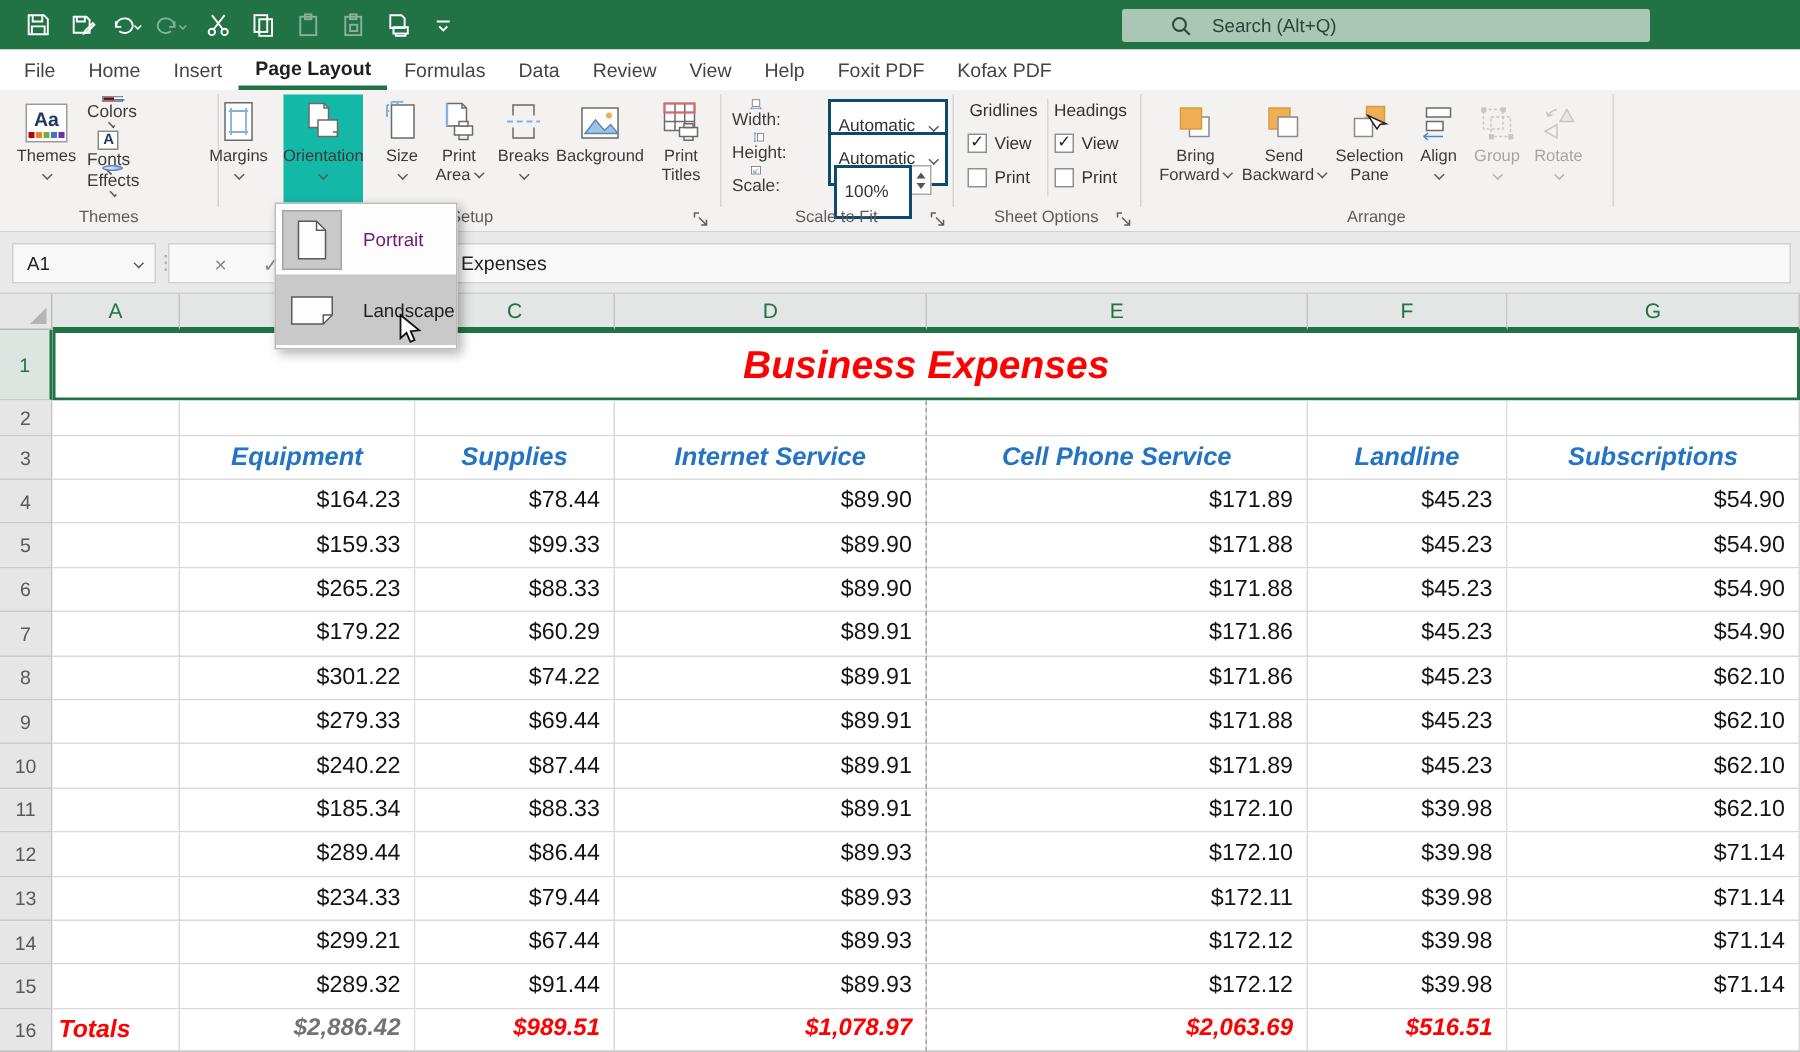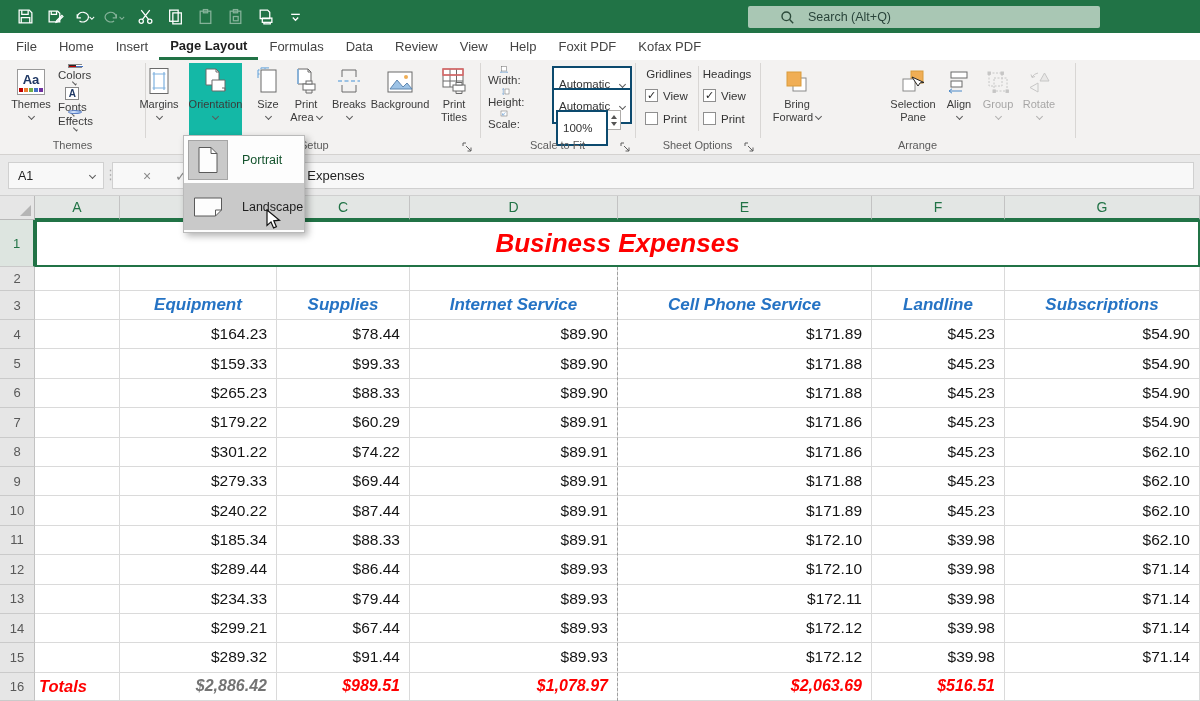--- a/index.html
+++ b/index.html
@@ -64,21 +64,21 @@
   .rowh.sel { color:#217346; background:#dde5e0; border-right:2px solid #217346; }
   .cell { background:#fff; border-right:1px solid #dadada; border-bottom:1px solid #dadada; display:flex; align-items:center; font-size:15.5px; color:#141414; overflow:hidden; }
   .cell.num { justify-content:flex-end; padding-right:9px; }
   .cell.cat { justify-content:center; font-weight:700; font-style:italic; font-size:17px; }
   .cell.title { border:2px solid #217346; justify-content:center; font-weight:700; font-style:italic; font-size:26px; }
   .cell.totlabel { font-weight:700; font-style:italic; font-size:16.5px; padding-left:4px; }
   .cell.tot { justify-content:flex-end; padding-right:9px; font-weight:700; font-style:italic; font-size:16px; }
   #pagebreak { position:absolute; left:617px; top:71px; height:434px; width:0; border-left:1px dashed #a0a0a0; pointer-events:none; }
   
   #orient-menu { position:absolute; left:183px; top:135px; width:122px; height:98px; background:#fdfdfd; border:1px solid #bababa; box-shadow:3px 3px 7px rgba(0,0,0,.3); z-index:20; }
-  .omi { position:relative; height:47px; display:flex; align-items:center; font-size:12.5px; color:#14532d; }
+  .omi { position:relative; height:47px; display:flex; align-items:center; font-size:12.5px; color:#701a75; }
   .omi.hl { background:#c9c9c9; color:#1f1f1f; }
   .omi .ibox { width:40px; height:40px; margin-left:4px; display:flex; align-items:center; justify-content:center; }
   .omi .ibox.selbg { background:#c9c9c9; border:1px solid #a5a5a5; }
   .omi .olabel { margin-left:14px; }
   #cursor { position:absolute; left:266px; top:209px; z-index:30; }
 </style>
 </head>
 <body>
 
 <div id="app">
@@ -381,20 +381,30 @@
     <div class="bigbtn" style="left:769px;width:56px">
       <span class="bicon">
           <svg width="26" height="26" viewBox="0 0 26 26">
             <rect x="9" y="9" width="13" height="13" fill="#fff" stroke="#8a8a8a"></rect>
             <rect x="3" y="3" width="14" height="14" fill="#f0ae55" stroke="#d99b3c"></rect>
           </svg>
         </span>
       <span class="lbl"><span>Bring</span></span>
       <span class="lbl" style="margin-top:0"><span>Forward</span> <span class="chev"></span></span>
     </div>
+    <div class="bigbtn" style="left:827px;width:58px">
+      <span class="bicon">
+          <svg width="26" height="26" viewBox="0 0 26 26">
+            <rect x="3" y="3" width="14" height="14" fill="#f0ae55" stroke="#d99b3c"></rect>
+            <rect x="9" y="9" width="13" height="13" fill="#fff" stroke="#8a8a8a"></rect>
+          </svg>
+        </span>
+      <span class="lbl"><span>Send</span></span>
+      <span class="lbl" style="margin-top:0"><span>Backward</span> <span class="chev"></span></span>
+    </div>
     <div class="bigbtn" style="left:887px;width:52px">
       <span class="bicon">
           <svg width="28" height="26" viewBox="0 0 28 26">
             <rect x="12" y="2" width="12" height="12" fill="#f0ae55" stroke="#d99b3c"></rect>
             <rect x="4" y="10" width="12" height="12" fill="#fff" stroke="#8a8a8a"></rect>
             <path d="M17 10l6 9 2.2-3.2 3.8-.3z" fill="#fff" stroke="#222" transform="translate(-4,-2)"></path>
           </svg>
         </span>
       <span class="lbl"><span>Selection</span></span>
       <span class="lbl" style="margin-top:0">Pane</span>

